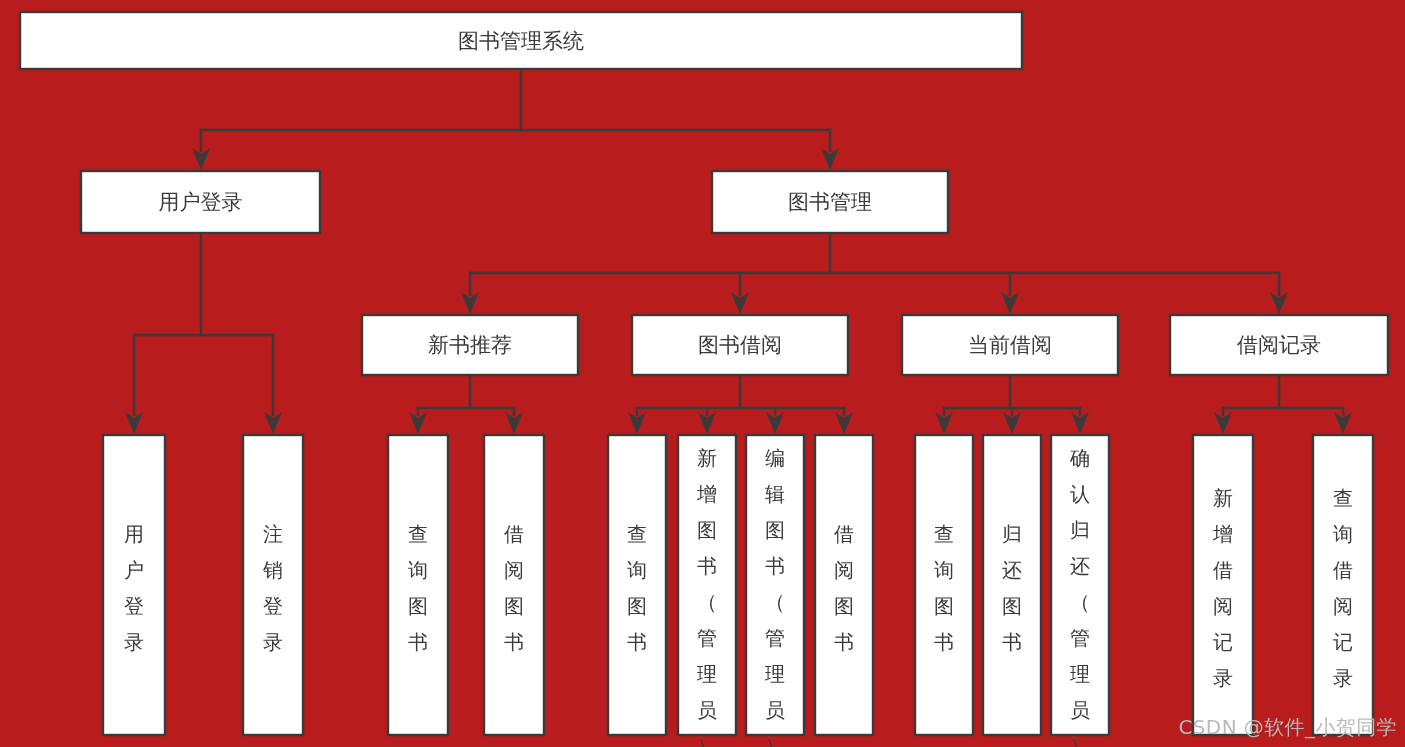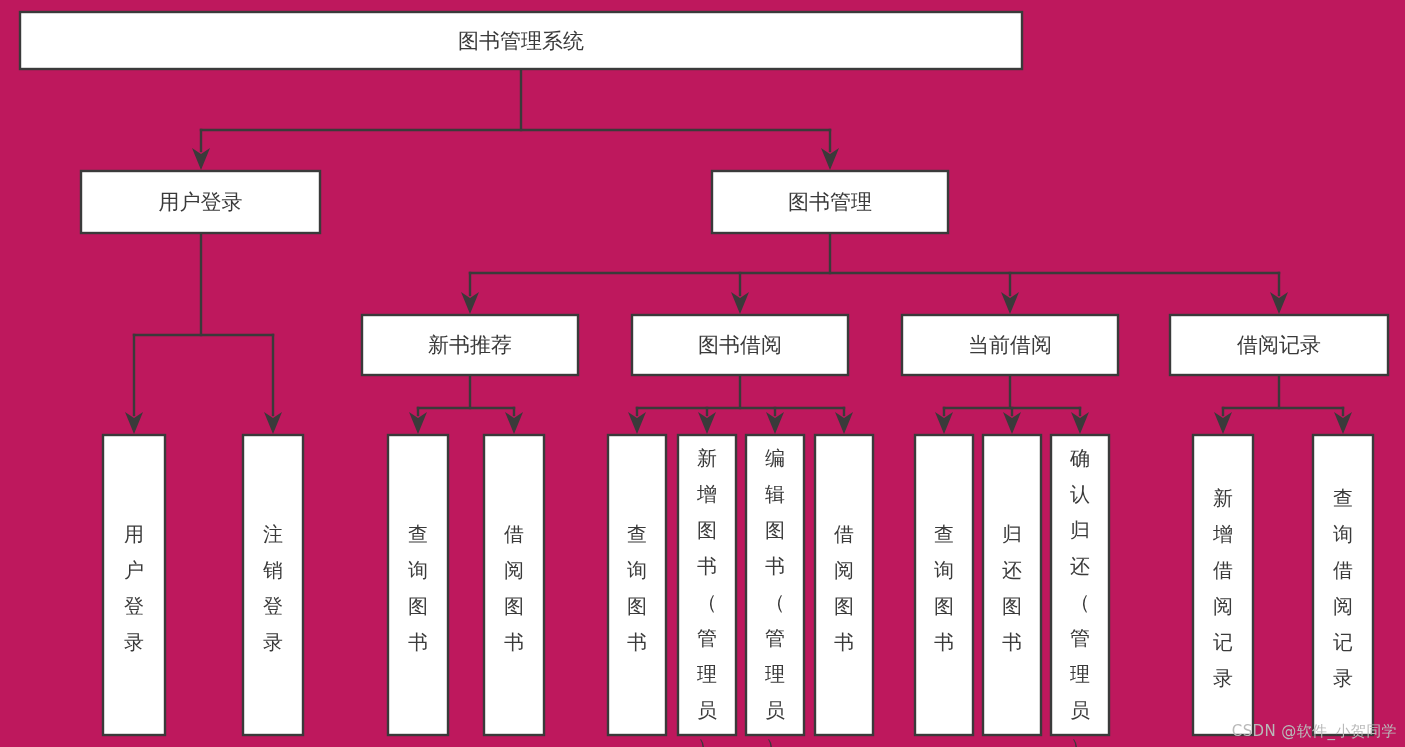--- a/index.html
+++ b/index.html
@@ -11,21 +11,21 @@
     width: 1405px;
     height: 747px;
     font-family: "DejaVu Sans", "Liberation Sans", sans-serif;
     overflow: hidden;
     position: relative;
   }
   #diagram-root {
     position: relative;
     width: 1405px;
     height: 747px;
-    background: #be185d;
+    background: #b91c1c;
   }
   svg#flowchart {
     display: block;
     width: 1405px;
     height: 747px;
   }
   .node-box {
     fill: #ffffff;
     stroke: #3a3a3a;
     stroke-width: 2.4;
@@ -51,21 +51,21 @@
   }
   .edge-arrow {
     fill: #3a3a3a;
     stroke: none;
   }
   .watermark {
     position: absolute;
     right: 8px;
     bottom: 6px;
     font-family: "DejaVu Sans", "Liberation Sans", sans-serif;
-    font-size: 15px;
+    font-size: 20px;
     color: #b9b9b9;
     white-space: nowrap;
     letter-spacing: 0.4px;
     pointer-events: none;
   }
 </style>
 </head>
 <body>
 
 <div id="diagram-root">

